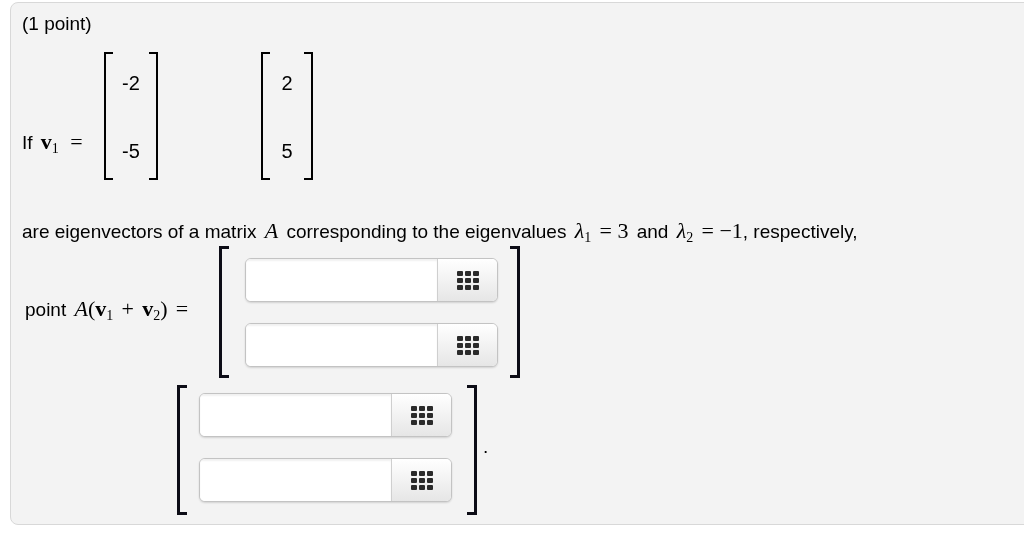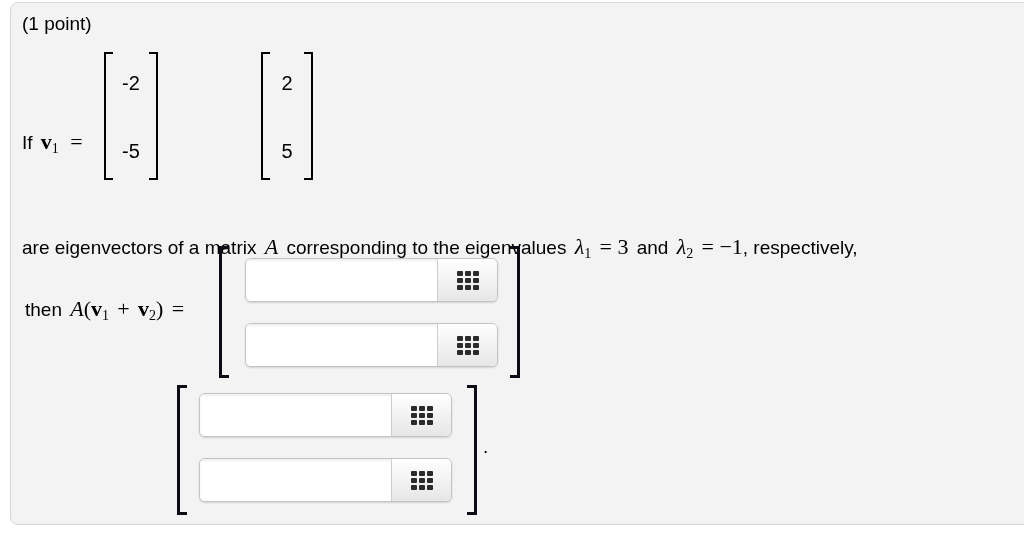--- a/index.html
+++ b/index.html
@@ -109,33 +109,33 @@
   </div>
 
 
   <div class="vmx" style="left:261px; top:52px; width:52px; height:128px;">
     <div class="bl"></div>
     <div class="br"></div>
     <div class="cell" style="top:18px;">2</div>
     <div class="cell" style="top:86px;">5</div>
   </div>
 
-  <div class="abs txt" style="left:22px; top:218px;margin-top:16px;">
+  <div class="abs txt" style="left:22px; top:218px;">
     <span>are eigenvectors of a matrix</span>
     <span class="m mi gap-s">A</span>
     <span class="gap-s">corresponding to the eigenvalues</span>
     <span class="m mi gap-s">λ</span><span class="msub">1</span>
     <span class="m gap-s">= 3</span>
     <span class="gap-s">and</span>
     <span class="m mi gap-s">λ</span><span class="msub">2</span>
     <span class="m gap-s">= −1</span><span>, respectively,</span>
   </div>
 
   <div class="abs txt" style="left:25px; top:296px;">
-    <span>then</span>
+    <span>point</span>
     <span class="m mi gap-s">A</span><span class="m">(</span><span class="m vb">v</span><span class="msub">1</span>
     <span class="m gap-s">+</span>
     <span class="m vb gap-s">v</span><span class="msub">2</span><span class="m">)</span>
     <span class="m gap-s">=</span>
   </div>
 
   <div class="abkt left" style="left:219px; top:246px; height:132px;"></div>
   <div class="abkt right" style="left:510px; top:246px; height:132px;"></div>
 
   <div class="igroup" style="left:245px; top:258px;">

